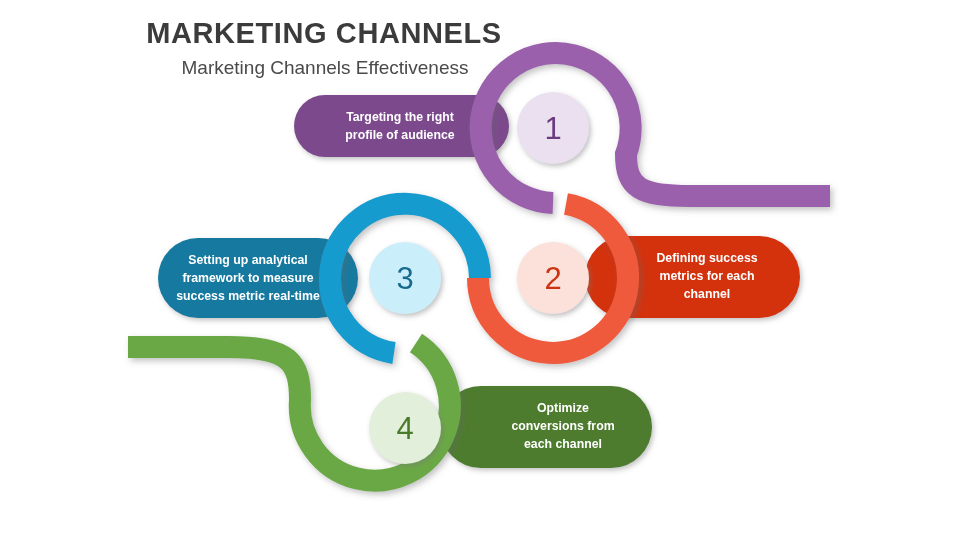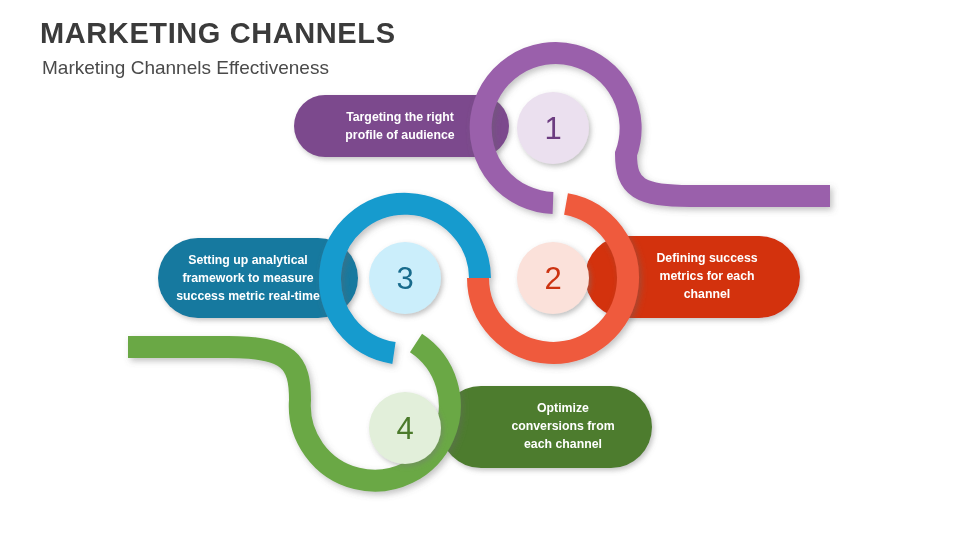--- a/index.html
+++ b/index.html
@@ -15,23 +15,24 @@
     position: relative;
   }
   #slide {
     position: relative;
     width: 960px;
     height: 540px;
     background: #ffffff;
   }
   #title-block {
     position: absolute;
-    left: 40px;
+    left: 24px;
     top: 18px;
     width: 600px;
+    text-align: center;
   }
   #main-title {
     font-size: 29px;
     font-weight: bold;
     letter-spacing: 0.6px;
     color: #3b3b3b;
     line-height: 1.1;
     margin: 0;
     white-space: nowrap;
   }

